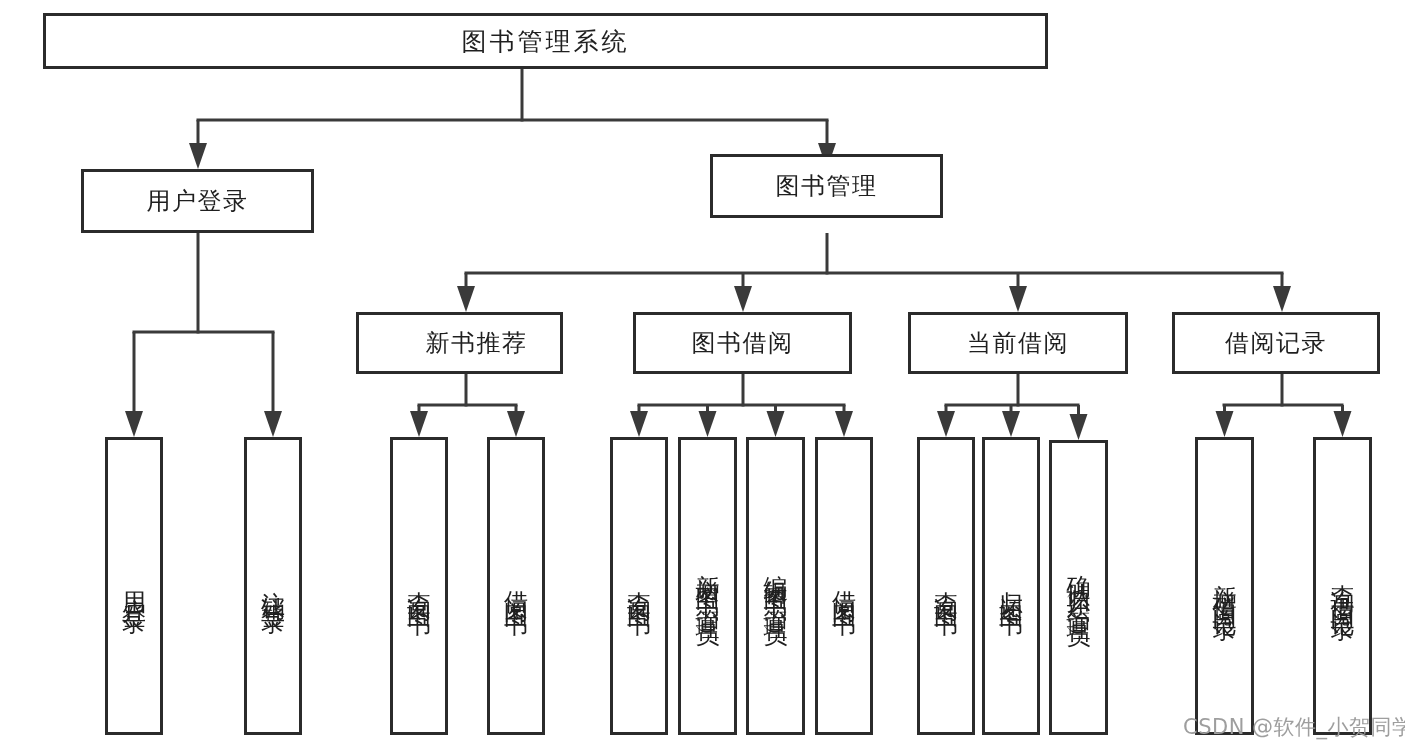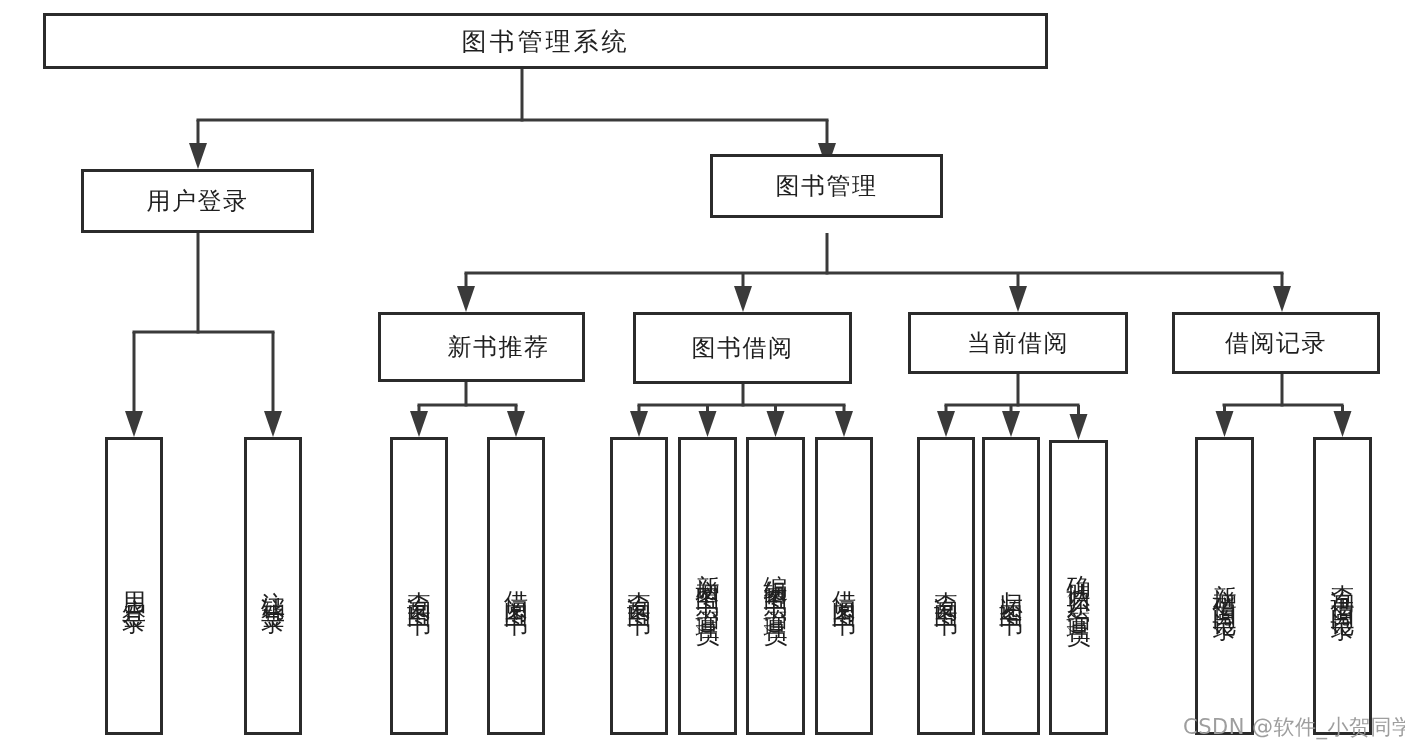--- a/index.html
+++ b/index.html
@@ -137,24 +137,24 @@
     <span class="hlabel">图书管理系统</span>
   </div>
 
   <div class="node" style="left:81px; top:169px; width:233px; height:64px;">
     <span class="hlabel">用户登录</span>
   </div>
   <div class="node" style="left:710px; top:154px; width:233px; height:64px;">
     <span class="hlabel">图书管理</span>
   </div>
 
-  <div class="node" style="left:378px; top:312px; width:207px; height:70px;padding-left:34px;">
+  <div class="node" style="left:356px; top:312px; width:207px; height:62px;padding-left:34px;">
     <span class="hlabel">新书推荐</span>
   </div>
-  <div class="node" style="left:633px; top:312px; width:219px; height:72px;font-family:Liberation Serif, serif;">
+  <div class="node" style="left:633px; top:312px; width:219px; height:62px;font-family:Liberation Serif, serif;">
     <span class="hlabel">图书借阅</span>
   </div>
   <div class="node" style="left:908px; top:312px; width:220px; height:62px;">
     <span class="hlabel">当前借阅</span>
   </div>
   <div class="node" style="left:1172px; top:312px; width:208px; height:62px;">
     <span class="hlabel">借阅记录</span>
   </div>
 
   <div class="node" style="left:105px; top:437px; width:58px; height:298px;">

